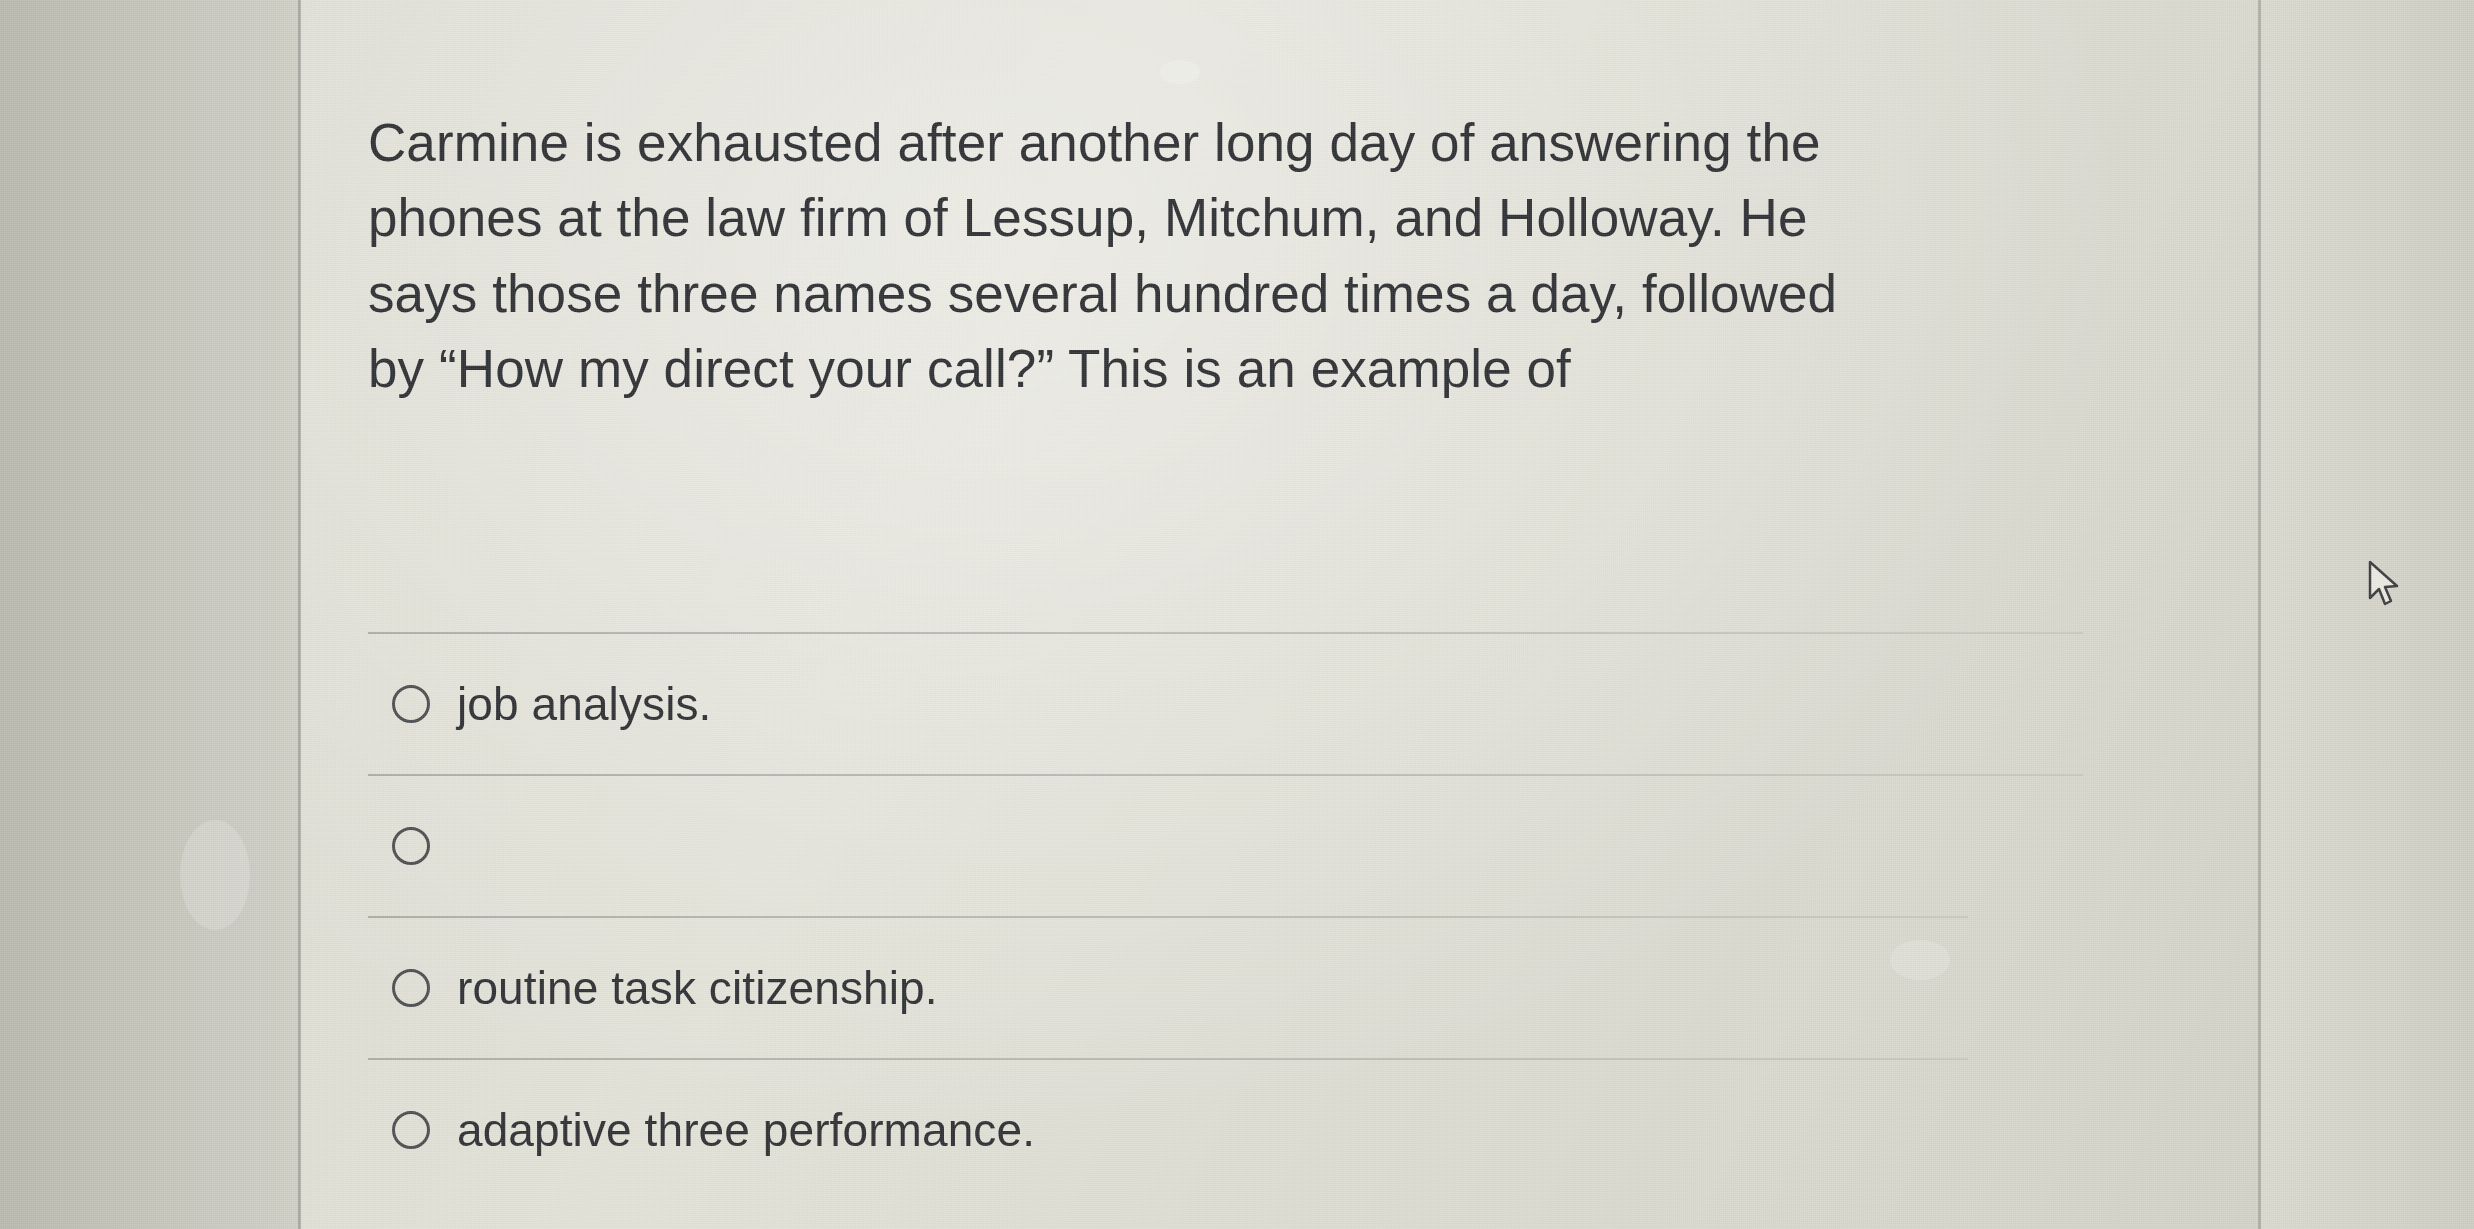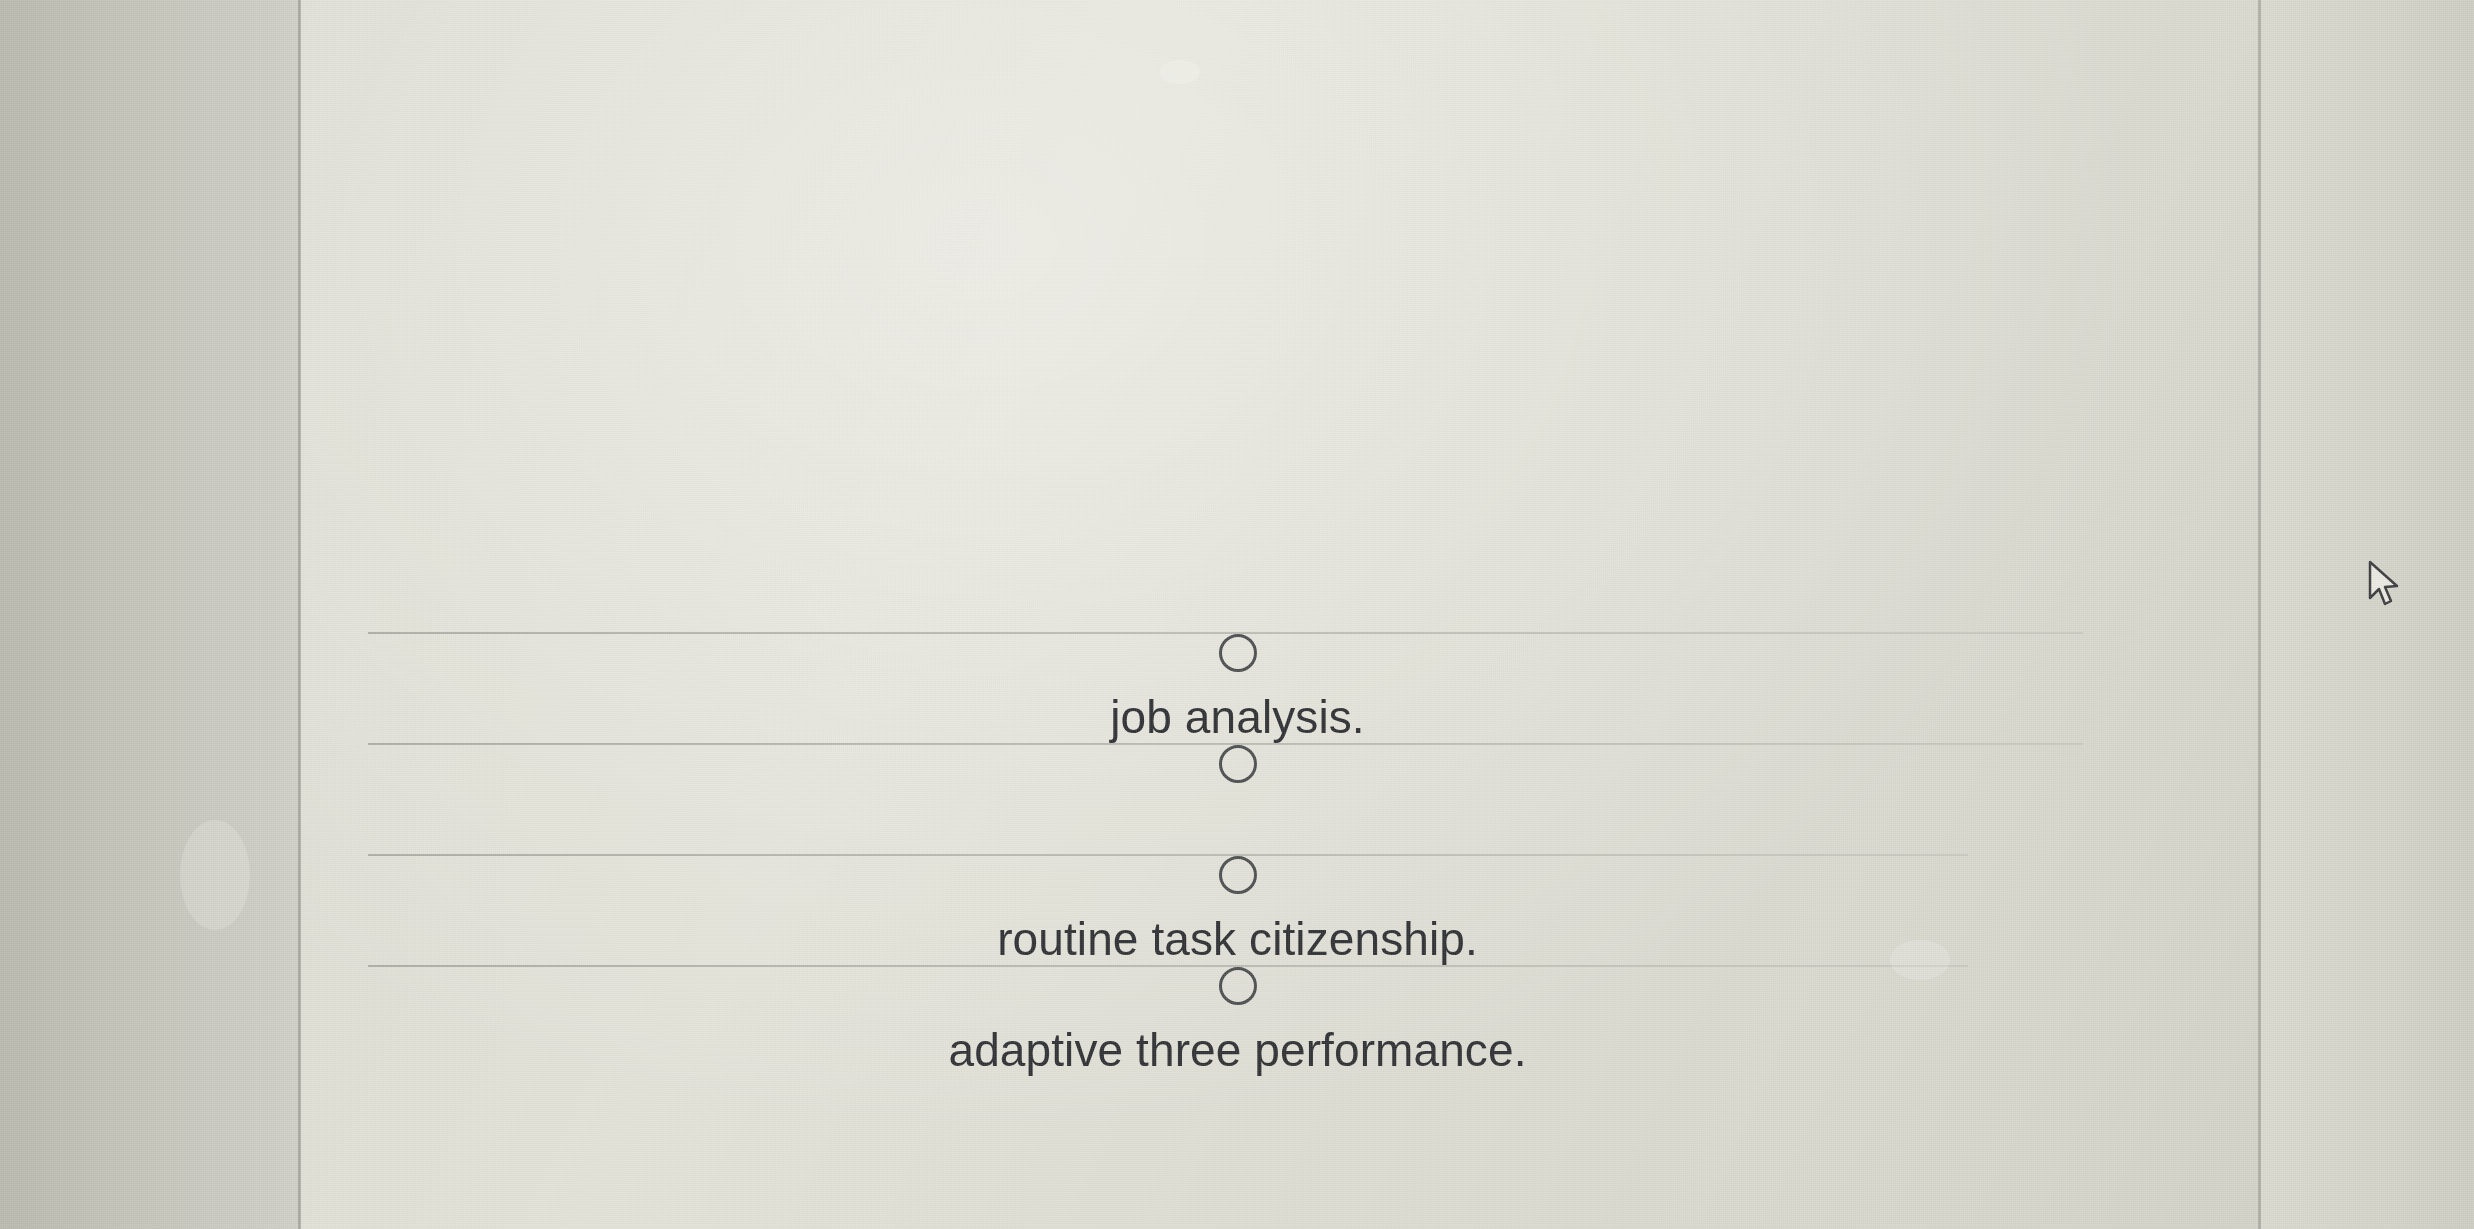--- a/index.html
+++ b/index.html
@@ -95,24 +95,23 @@
   .divider {
     height: 2px;
     width: 100%;
     background: linear-gradient(90deg, rgba(130,130,124,0.55) 0%, rgba(145,145,138,0.45) 60%, rgba(160,160,152,0.25) 100%);
   }
   .divider.short { width: 1600px; }
 
   .answer-row {
     display: flex;
     align-items: center;
-    height: 109px;
+    height: 140px;
     padding-left: 24px;
-    gap: 18px;
-    flex-direction: column;
+    gap: 27px;
   }
 
   .radio {
     width: 38px;
     height: 38px;
     border: 3px solid #4c4e50;
     border-radius: 50%;
     flex: 0 0 auto;
     background: transparent;
   }
@@ -139,20 +138,21 @@
     pointer-events: none;
   }
 </style>
 </head>
 <body>
 
 <div id="page">
 
   <div id="content">
 
+    <div class="question">Carmine is exhausted after another long day of answering the phones at the law firm of Lessup, Mitchum, and Holloway. He says those three names several hundred times a day, followed by “How my direct your call?” This is an example of</div>
 
     <div id="answers">
 
       <div class="divider"></div>
       <div class="answer-row">
         <span class="radio"></span>
         <span class="answer-label">job analysis.</span>
       </div>
 
       <div class="divider"></div>

